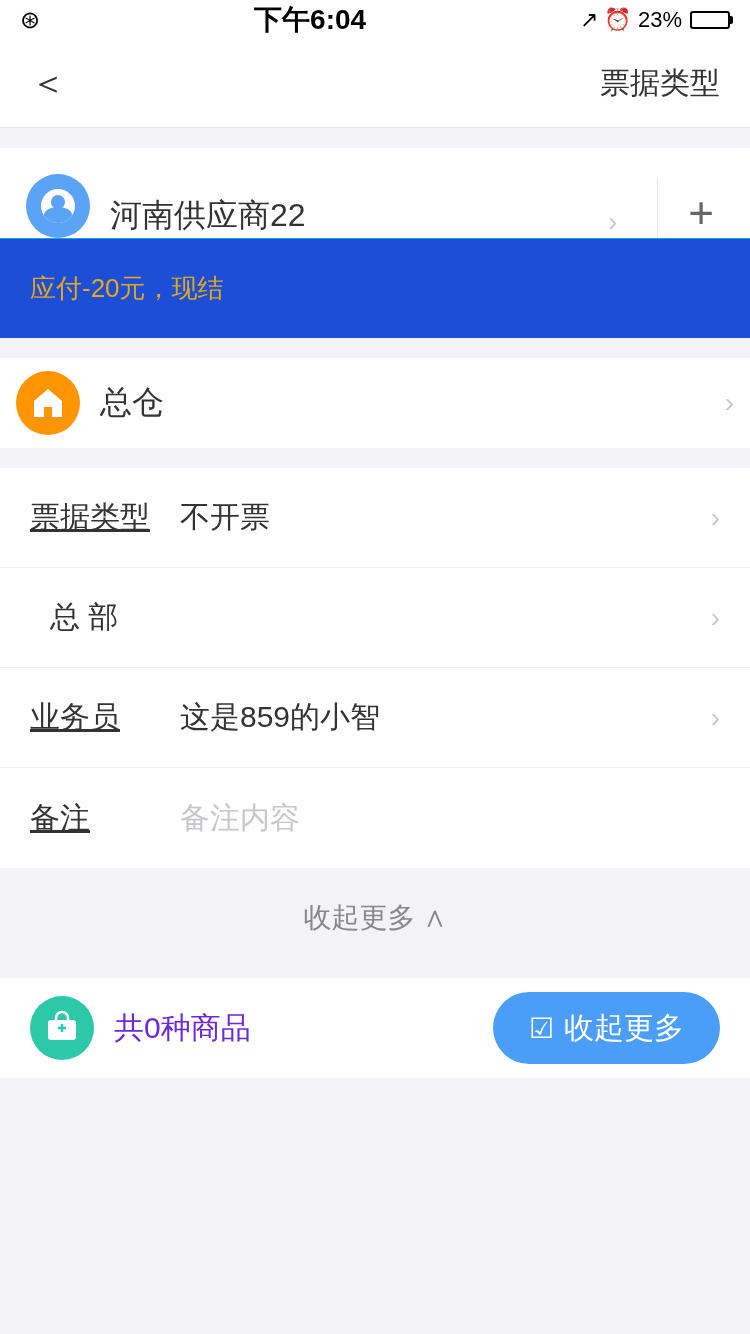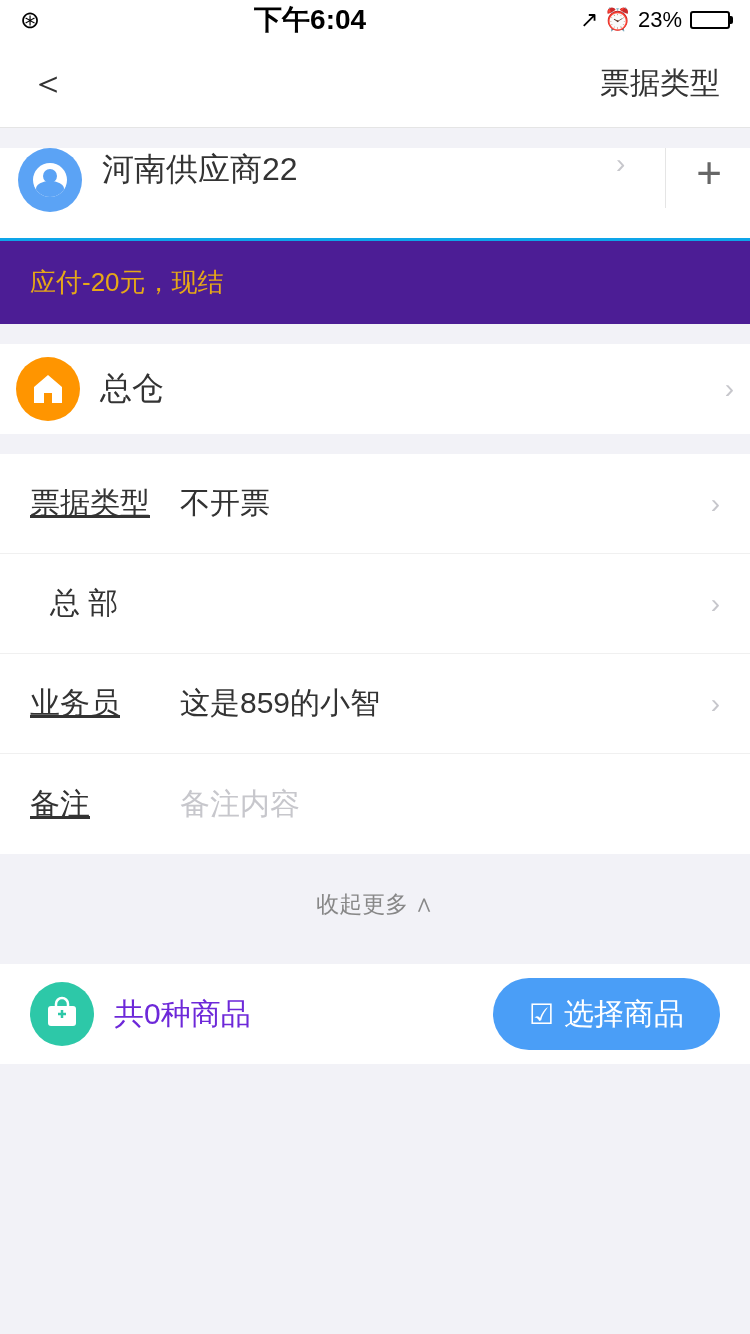--- a/index.html
+++ b/index.html
@@ -103,22 +103,22 @@
     }
 
     .card {
       background: #fff;
       width: 750px;
     }
 
     
     .supplier-row {
       display: flex;
-      align-items: flex-start;
-      padding: 0 18px;
+      align-items: flex-end;
+      padding: 0 26px;
       height: 90px;
       background: #fff;
     }
     .supplier-avatar {
       width: 64px;
       height: 64px;
       border-radius: 32px;
       background: #5ba3f5;
       display: flex;
       align-items: center;
@@ -174,25 +174,25 @@
     }
     .add-btn {
       font-size: 44px;
       color: #666;
       cursor: pointer;
       padding: 0 10px;
     }
 
     
     .notice-bar {
-      background: #4c1d95;
-      padding: 24px 30px;
+      background: #1d4ed8;
+      padding: 32px 30px;
       font-size: 26px;
       color: #e6a817;
-      border-top: 3px solid #0ea5e9;
+      border-top: 1px solid #0ea5e9;
     }
 
     
     .warehouse-row {
       display: flex;
       align-items: center;
       padding: 0 16px;
       height: 90px;
       background: #fff;
       margin-top: 20px;
@@ -260,21 +260,21 @@
       margin-left: 10px;
     }
 
     
     .collapse-bar {
       background: #f2f2f7;
       height: 80px;
       display: flex;
       align-items: center;
       justify-content: center;
-      font-size: 23px;
+      font-size: 28px;
       color: #888;
       cursor: pointer;
       margin-top: 10px;
     }
 
     
     .bottom-bar {
       background: #fff;
       margin-top: 20px;
       height: 100px;
@@ -416,17 +416,17 @@
         <rect x="4" y="10" width="28" height="20" rx="3" fill="white"></rect>
         <path d="M12 10V8a6 6 0 0 1 12 0v2" stroke="white" stroke-width="2.5" fill="none"></path>
         <line x1="14" y1="18" x2="22" y2="18" stroke="#2dc8a8" stroke-width="2.5"></line>
         <line x1="18" y1="14" x2="18" y2="22" stroke="#2dc8a8" stroke-width="2.5"></line>
       </svg>
     </div>
     <span class="product-count-text">共0种商品</span>
   </div>
   <button class="select-btn">
     <span class="select-btn-icon">☑</span>
-    <span>选择商品</span>
+    <span>收起更多</span>
   </button>
 </div>
 
 <div class="page-bg-fill"></div>
 
 </body></html>

